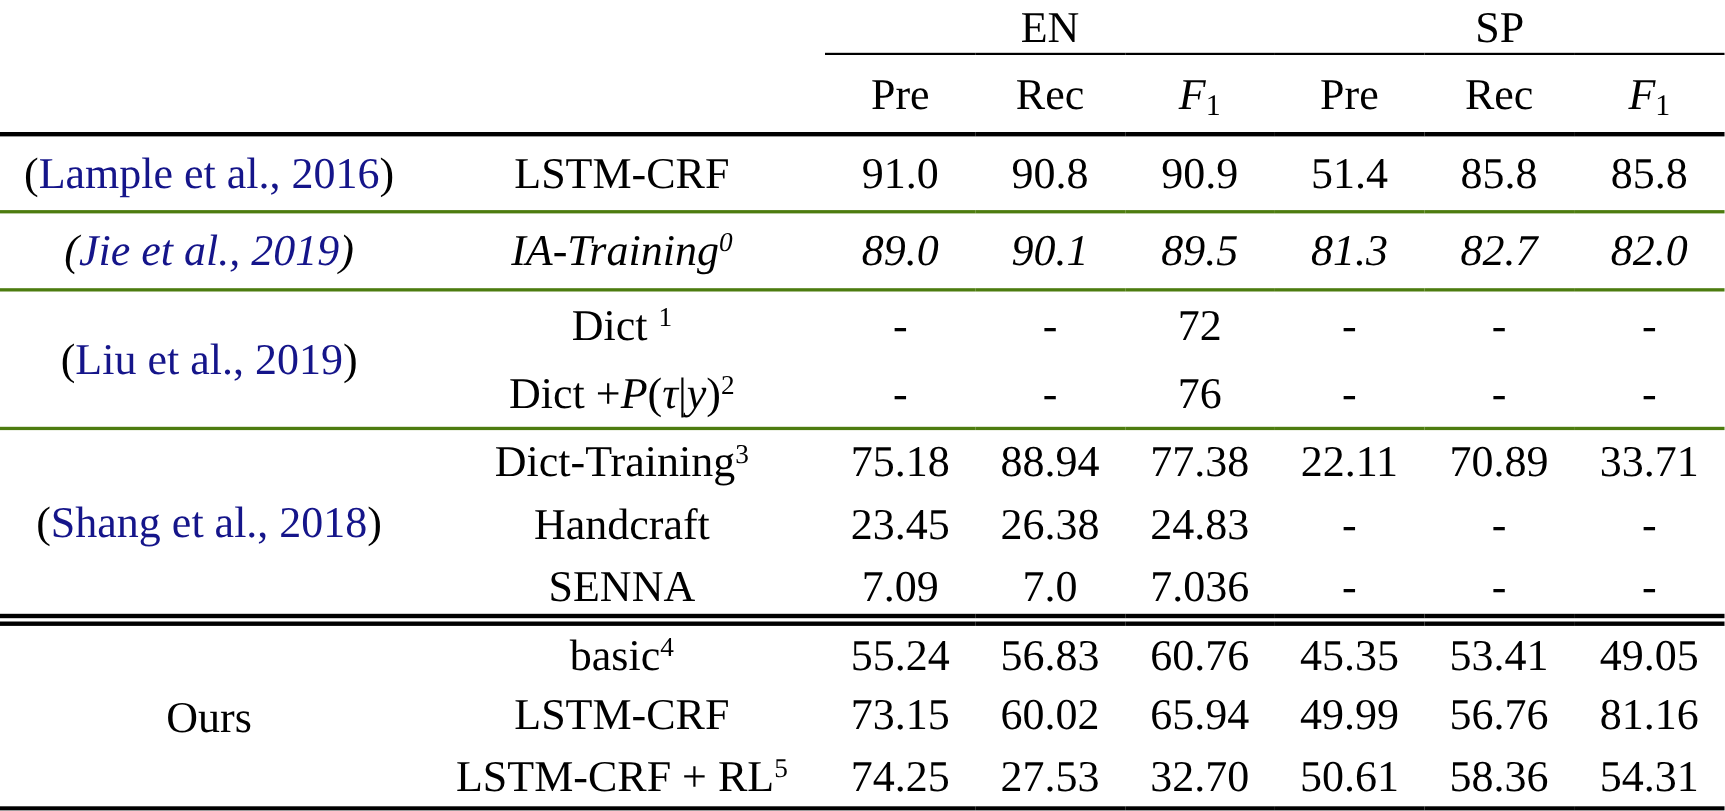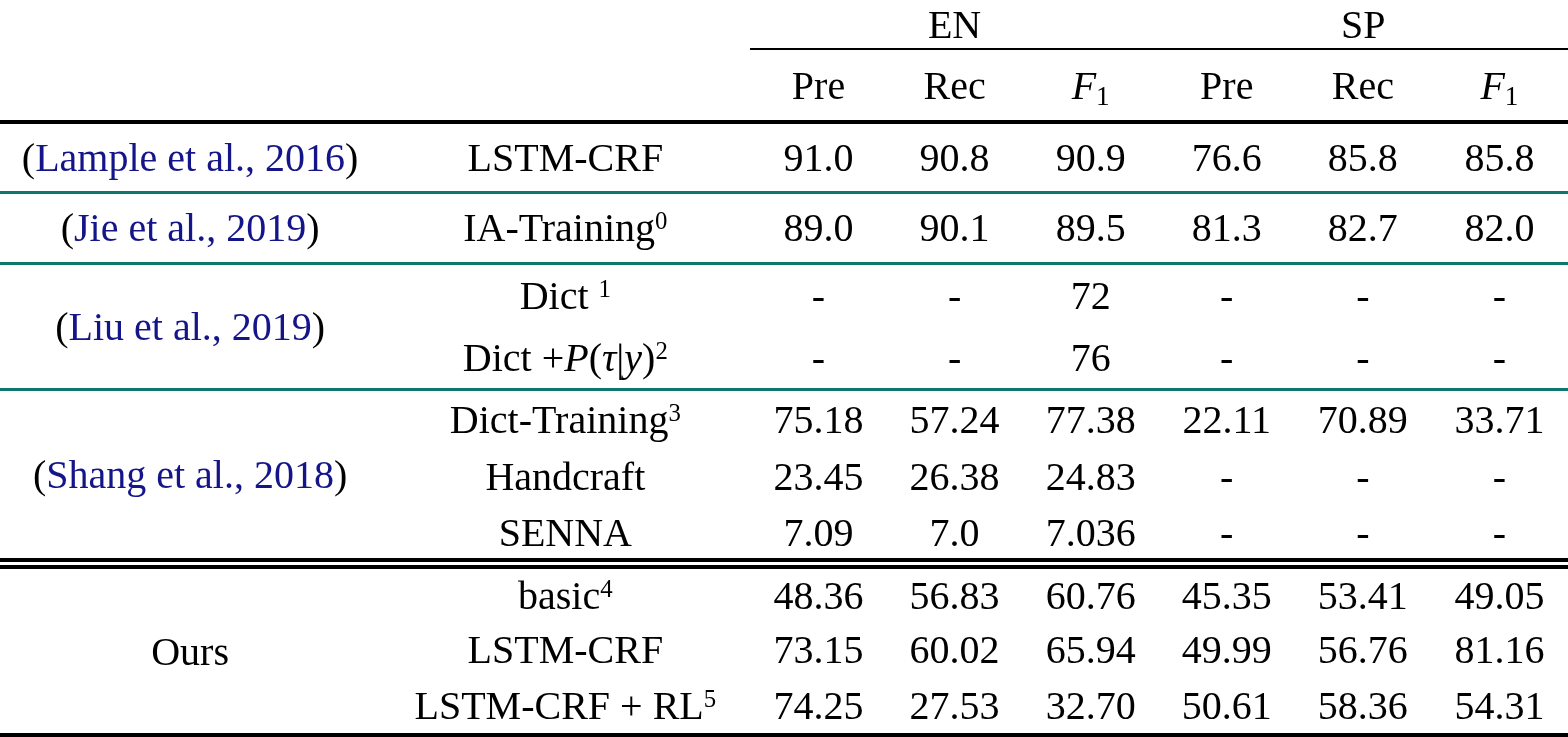--- a/index.html
+++ b/index.html
@@ -29,21 +29,21 @@
     text-align: center;
     vertical-align: middle;
     white-space: nowrap;
   }
   
   tr.r-group td { height: 48px; }
   tr.r-metrics td { height: 70px; }
   td.cmid { border-bottom: 2px solid #000000; }   
   thead { border-bottom: 4px solid #000000; }      
   
-  tbody.sec-rule   { border-bottom: 3px solid #0f766e; }
+  tbody.sec-rule   { border-bottom: 3px solid #4d7c0f; }
   tbody.sec-double { border-bottom: 11px double #000000; }
   tbody.sec-last   { border-bottom: 4px solid #000000; }
   
   sup { font-size: 0.62em; vertical-align: 0.5em; line-height: 0; }
   sub { font-size: 0.68em; vertical-align: -0.22em; line-height: 0; }
   i   { font-style: italic; }
   .cite-link { color: var(--cite-color, #15158a); }
   .method-cell, .value-cell, .citation-cell, .group-cell { overflow: visible; }
 </style>
 </head>
@@ -79,27 +79,27 @@
         </tr>
     </thead>
 
   <tbody class="sec-rule">
         <tr style="height: 68px;">
           <td rowspan="1" class="citation-cell"><span>(</span><span class="cite-link">Lample et al., 2016</span><span>)</span></td>
           <td class="method-cell"><span>LSTM-CRF</span></td>
           <td class="value-cell">91.0</td>
           <td class="value-cell">90.8</td>
           <td class="value-cell">90.9</td>
-          <td class="value-cell">76.6</td>
+          <td class="value-cell">51.4</td>
           <td class="value-cell">85.8</td>
           <td class="value-cell">85.8</td>
         </tr>
       </tbody>
       <tbody class="sec-rule">
-        <tr style="height: 68px;">
+        <tr style="height: 68px; font-style: italic;">
           <td rowspan="1" class="citation-cell"><span>(</span><span class="cite-link">Jie et al., 2019</span><span>)</span></td>
           <td class="method-cell"><span>IA-Training</span><sup>0</sup></td>
           <td class="value-cell">89.0</td>
           <td class="value-cell">90.1</td>
           <td class="value-cell">89.5</td>
           <td class="value-cell">81.3</td>
           <td class="value-cell">82.7</td>
           <td class="value-cell">82.0</td>
         </tr>
       </tbody>
@@ -122,21 +122,21 @@
           <td class="value-cell">-</td>
           <td class="value-cell">-</td>
           <td class="value-cell">-</td>
         </tr>
       </tbody>
       <tbody class="sec-double">
         <tr style="height: 56px;">
           <td rowspan="3" class="citation-cell"><span>(</span><span class="cite-link">Shang et al., 2018</span><span>)</span></td>
           <td class="method-cell"><span>Dict-Training</span><sup>3</sup></td>
           <td class="value-cell">75.18</td>
-          <td class="value-cell">57.24</td>
+          <td class="value-cell">88.94</td>
           <td class="value-cell">77.38</td>
           <td class="value-cell">22.11</td>
           <td class="value-cell">70.89</td>
           <td class="value-cell">33.71</td>
         </tr>
         <tr style="height: 56px;">
           <td class="method-cell"><span>Handcraft</span></td>
           <td class="value-cell">23.45</td>
           <td class="value-cell">26.38</td>
           <td class="value-cell">24.83</td>
@@ -151,21 +151,21 @@
           <td class="value-cell">7.036</td>
           <td class="value-cell">-</td>
           <td class="value-cell">-</td>
           <td class="value-cell">-</td>
         </tr>
       </tbody>
       <tbody class="sec-last">
         <tr style="height: 55px;">
           <td rowspan="3" class="citation-cell"><span></span><span class="">Ours</span><span></span></td>
           <td class="method-cell"><span>basic</span><sup>4</sup></td>
-          <td class="value-cell">48.36</td>
+          <td class="value-cell">55.24</td>
           <td class="value-cell">56.83</td>
           <td class="value-cell">60.76</td>
           <td class="value-cell">45.35</td>
           <td class="value-cell">53.41</td>
           <td class="value-cell">49.05</td>
         </tr>
         <tr style="height: 55px;">
           <td class="method-cell"><span>LSTM-CRF</span></td>
           <td class="value-cell">73.15</td>
           <td class="value-cell">60.02</td>

